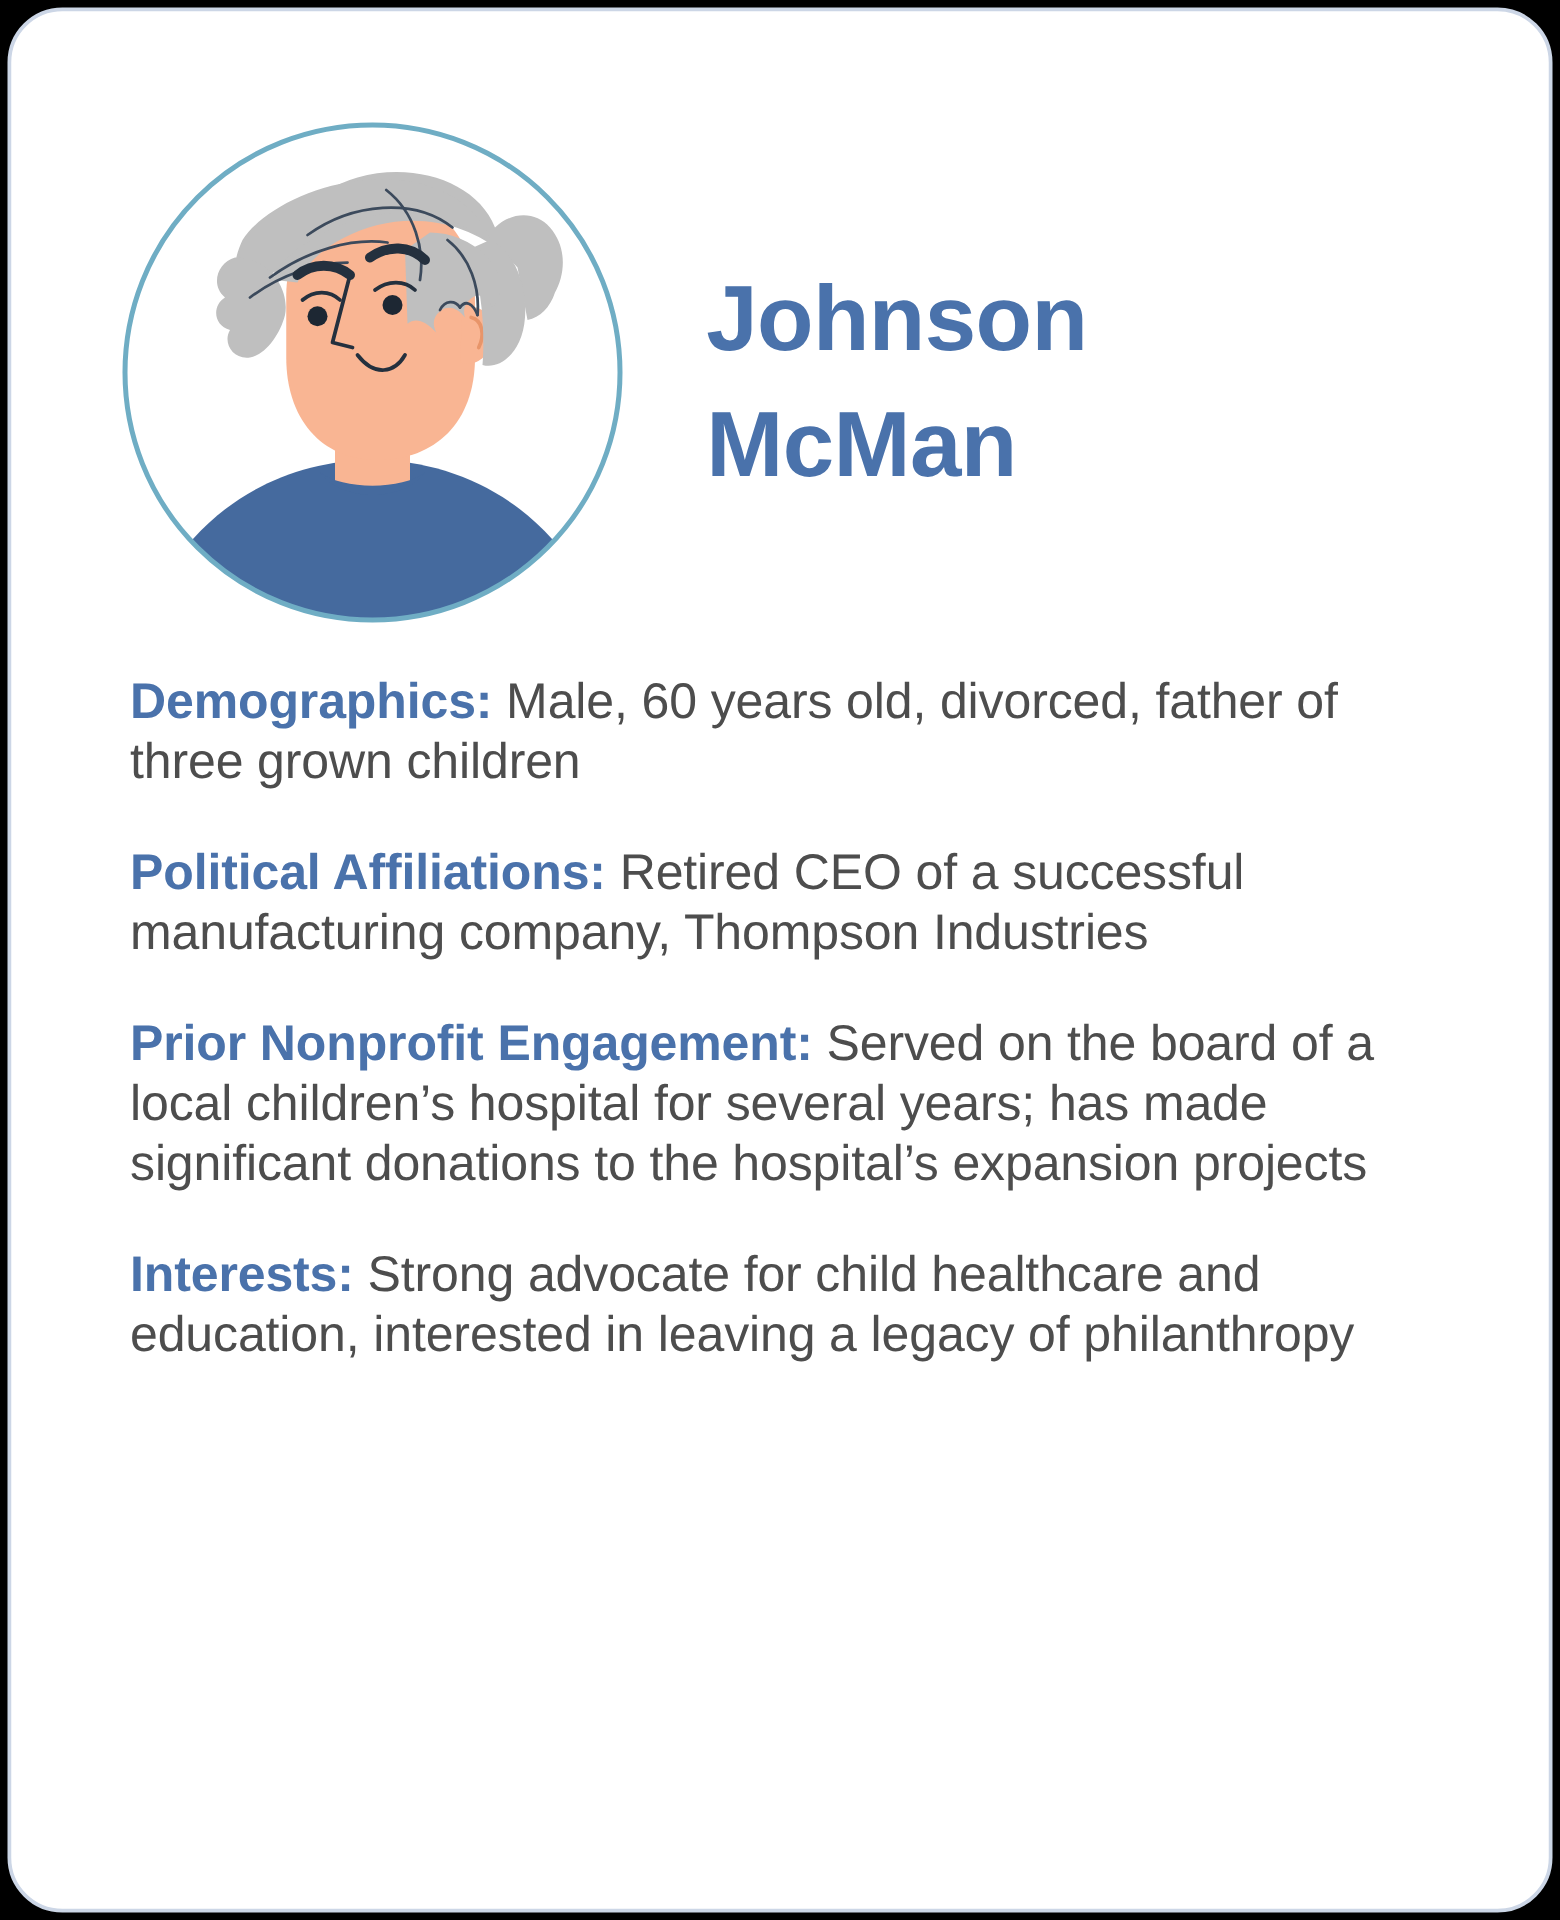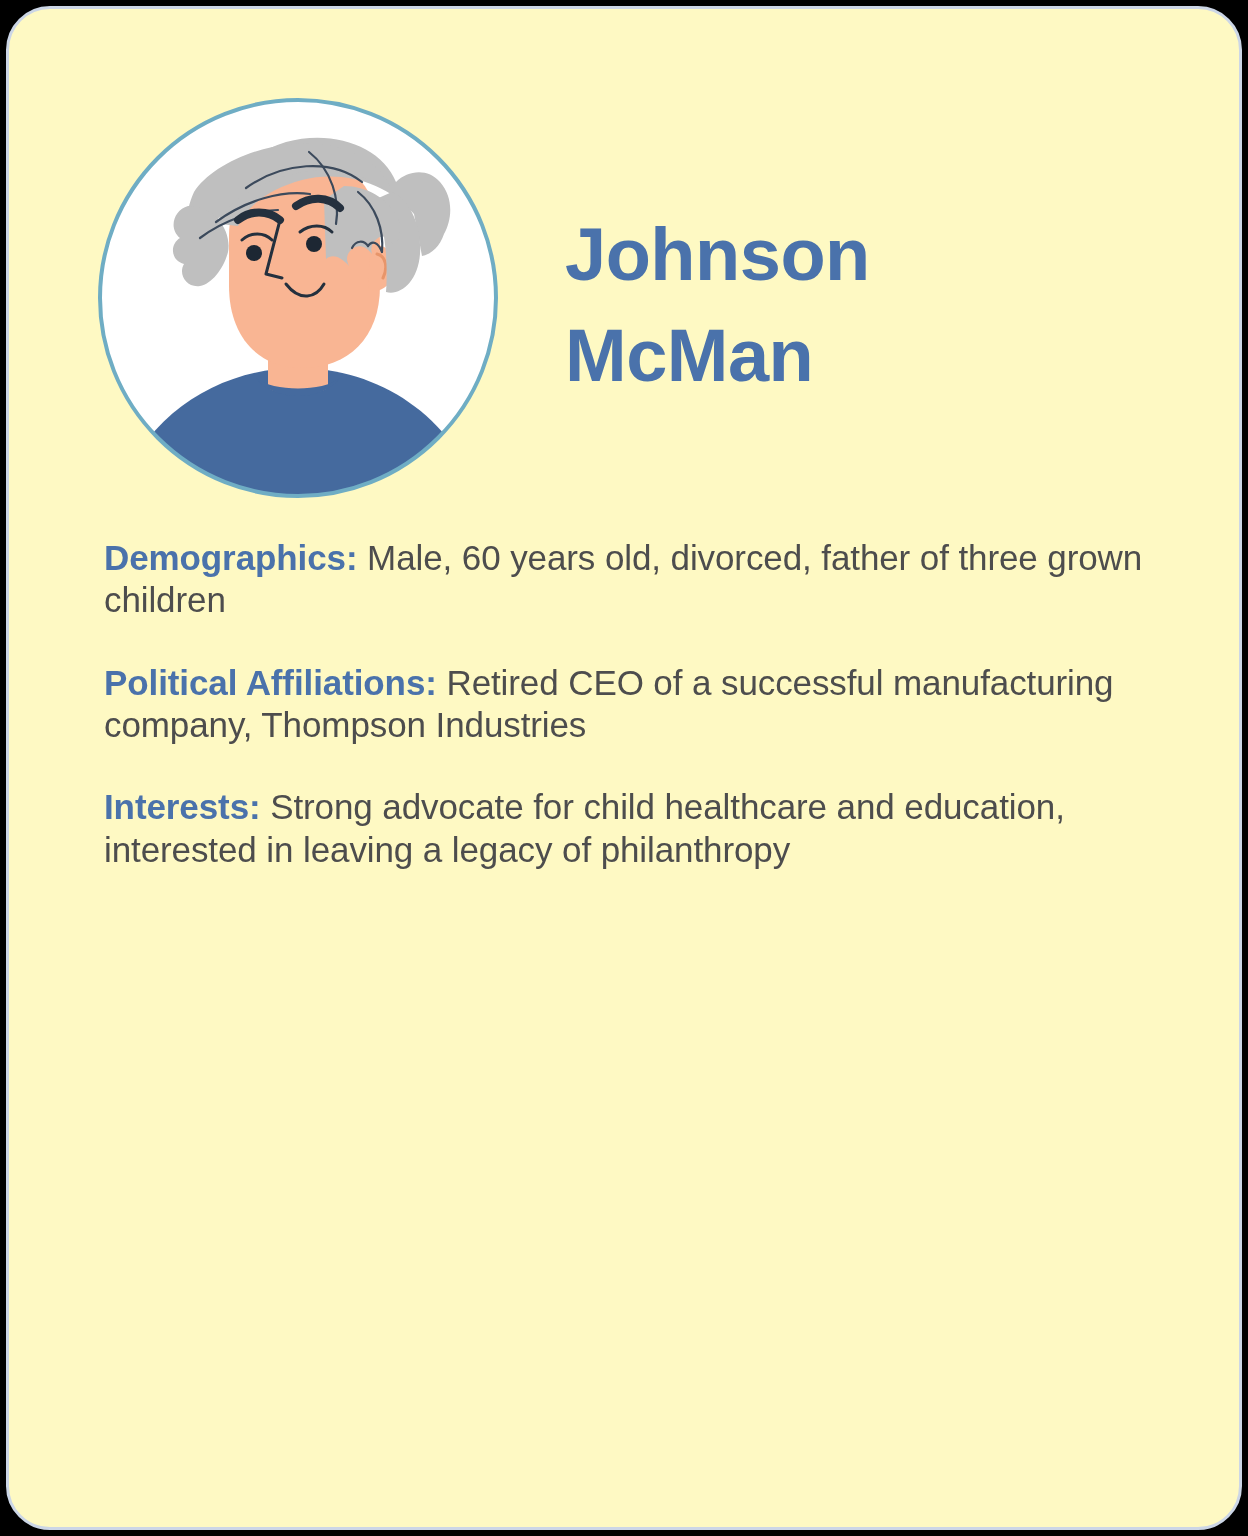--- a/index.html
+++ b/index.html
@@ -15,21 +15,21 @@
     font-family: "Liberation Sans", "DejaVu Sans", sans-serif;
   }
 
   .persona-card {
     position: absolute;
     left: 6px;
     top: 6px;
     width: 1236px;
     height: 1524px;
     box-sizing: border-box;
-    background: #fef9c3;
+    background: #ffffff;
     border: 3px solid #ccd6e6;
     border-radius: 44px;
     overflow: hidden;
   }
 
   
   .header {
     position: absolute;
     left: 0;
     top: 0;
@@ -61,21 +61,21 @@
   
   .details {
     position: absolute;
     left: 95px;
     top: 528px;
     width: 1060px;
   }
 
   .detail-row {
     margin: 0 0 40px 0;
-    font-size: 35px;
+    font-size: 40px;
     line-height: 1.21;
     color: #4d4d4d;
     letter-spacing: -0.1px;
   }
   .detail-row:last-child { margin-bottom: 0; }
 
   .detail-label {
     font-weight: 700;
     color: #4a72ab;
   }
@@ -172,20 +172,24 @@
       <span class="detail-value">Male, 60 years old, divorced, father of three grown children</span>
     </p>
 
     <p class="detail-row">
       <span class="detail-label">Political Affiliations:</span>
       <span class="detail-value">Retired CEO of a successful manufacturing company, Thompson Industries</span>
     </p>
 
 
 
+    <p class="detail-row">
+      <span class="detail-label">Prior Nonprofit Engagement:</span>
+      <span class="detail-value">Served on the board of a local children’s hospital for several years; has made significant donations to the hospital’s expansion projects</span>
+    </p>
 
 
 
     <p class="detail-row">
       <span class="detail-label">Interests:</span>
       <span class="detail-value">Strong advocate for child healthcare and education, interested in leaving a legacy of philanthropy</span>
     </p>
 
   </div>
 </div>

